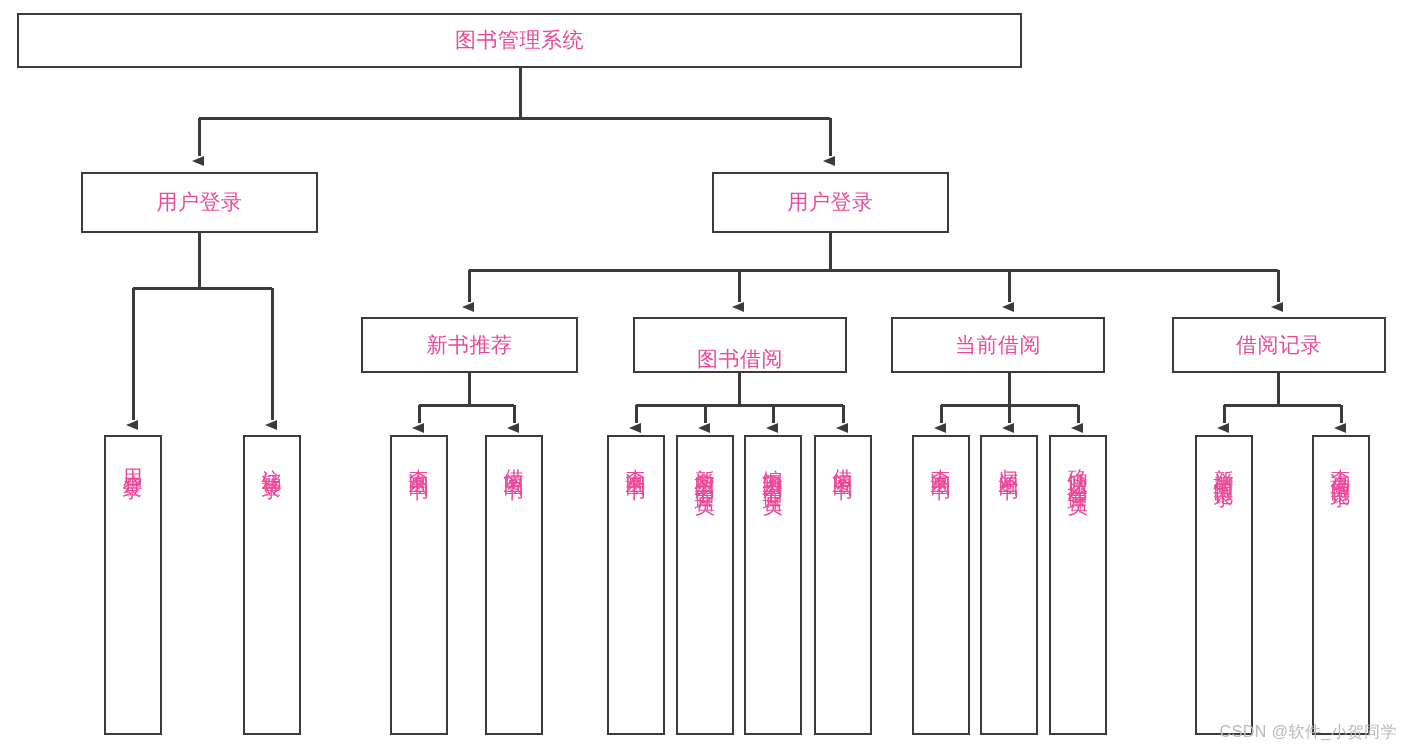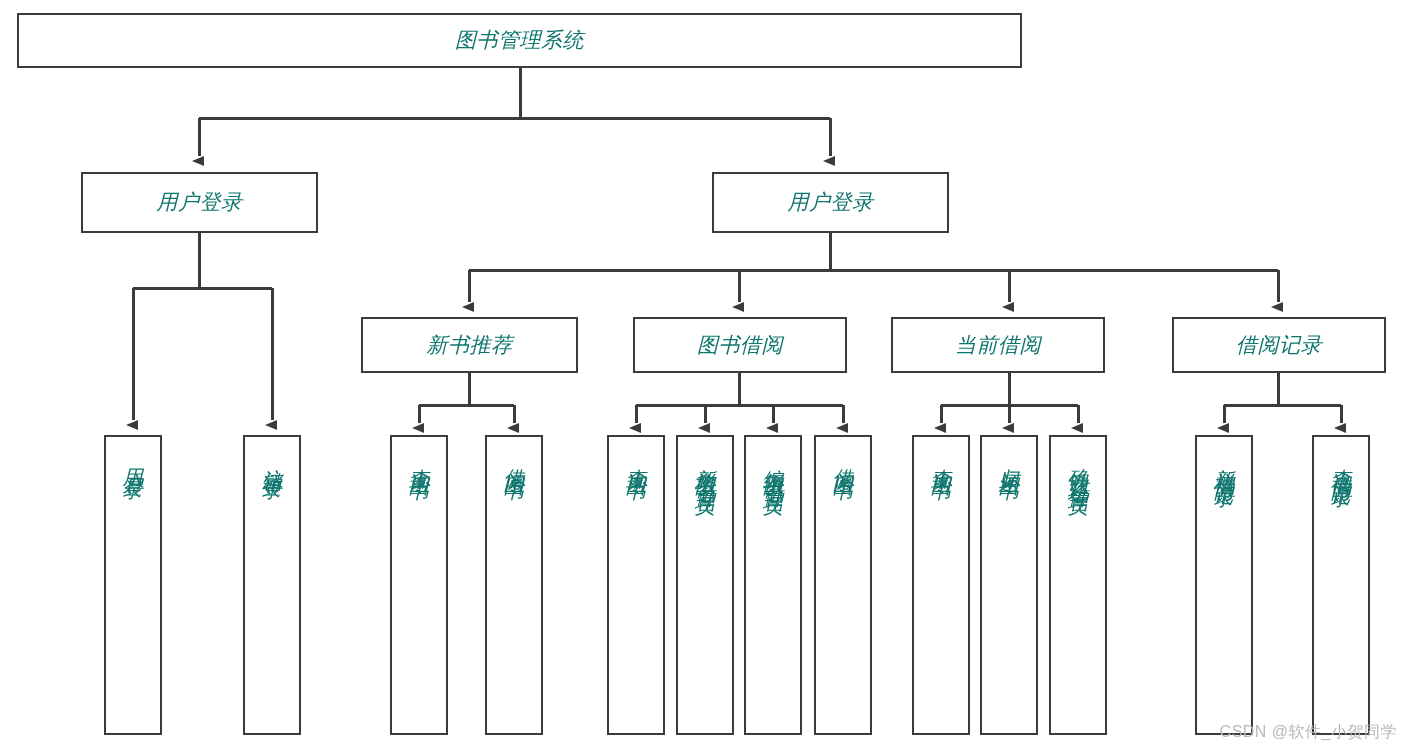--- a/index.html
+++ b/index.html
@@ -32,26 +32,25 @@
     position: absolute;
     box-sizing: border-box;
     background: #ffffff;
     border: 2px solid #3b3b3b;
     display: flex;
     align-items: center;
     justify-content: center;
     overflow: hidden;
   }
   .node-label {
-    color: #0f766e;
+    color: #ec4899;
     font-family: "Liberation Sans", "DejaVu Sans", sans-serif;
     line-height: 1.08;
     text-align: center;
     white-space: nowrap;
-    font-style: italic;
   }
   
   .node-h .node-label {
     font-size: 21px;
     letter-spacing: 0.5px;
   }
   .node-root .node-label {
     font-size: 21px;
     letter-spacing: 0.5px;
   }
@@ -147,21 +146,21 @@
   </div>
 
   <div class="node-box node-h" style="left:712px; top:172px; width:237px; height:61px;">
     <span class="node-label">用户登录</span>
   </div>
 
   <div class="node-box node-h" style="left:361px; top:317px; width:217px; height:56px;">
     <span class="node-label">新书推荐</span>
   </div>
 
-  <div class="node-box node-h" style="left:633px; top:317px; width:214px; height:56px;">
+  <div class="node-box node-h" style="left:633px; top:317px; width:214px; height:56px;align-items:flex-end;">
     <span class="node-label">图书借阅</span>
   </div>
 
   <div class="node-box node-h" style="left:891px; top:317px; width:214px; height:56px;">
     <span class="node-label">当前借阅</span>
   </div>
 
   <div class="node-box node-h" style="left:1172px; top:317px; width:214px; height:56px;">
     <span class="node-label">借阅记录</span>
   </div>

